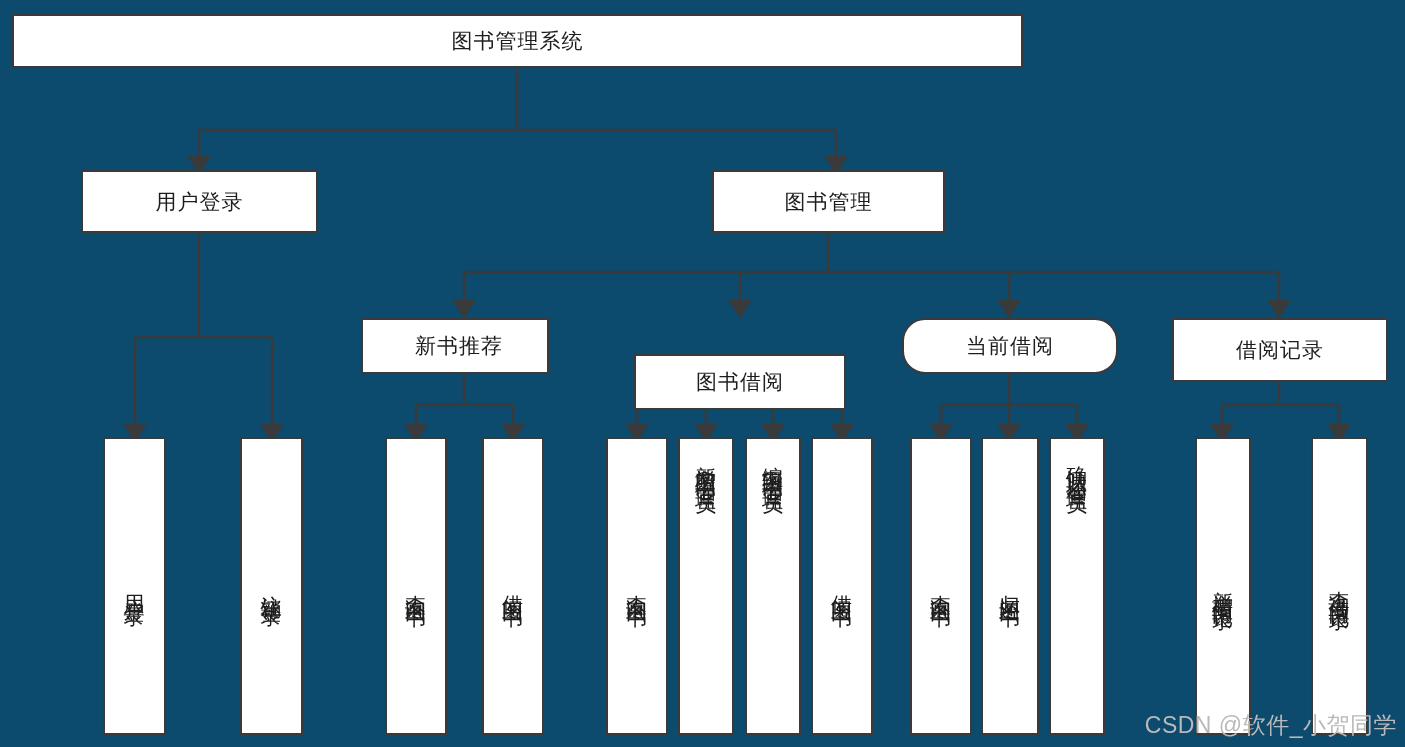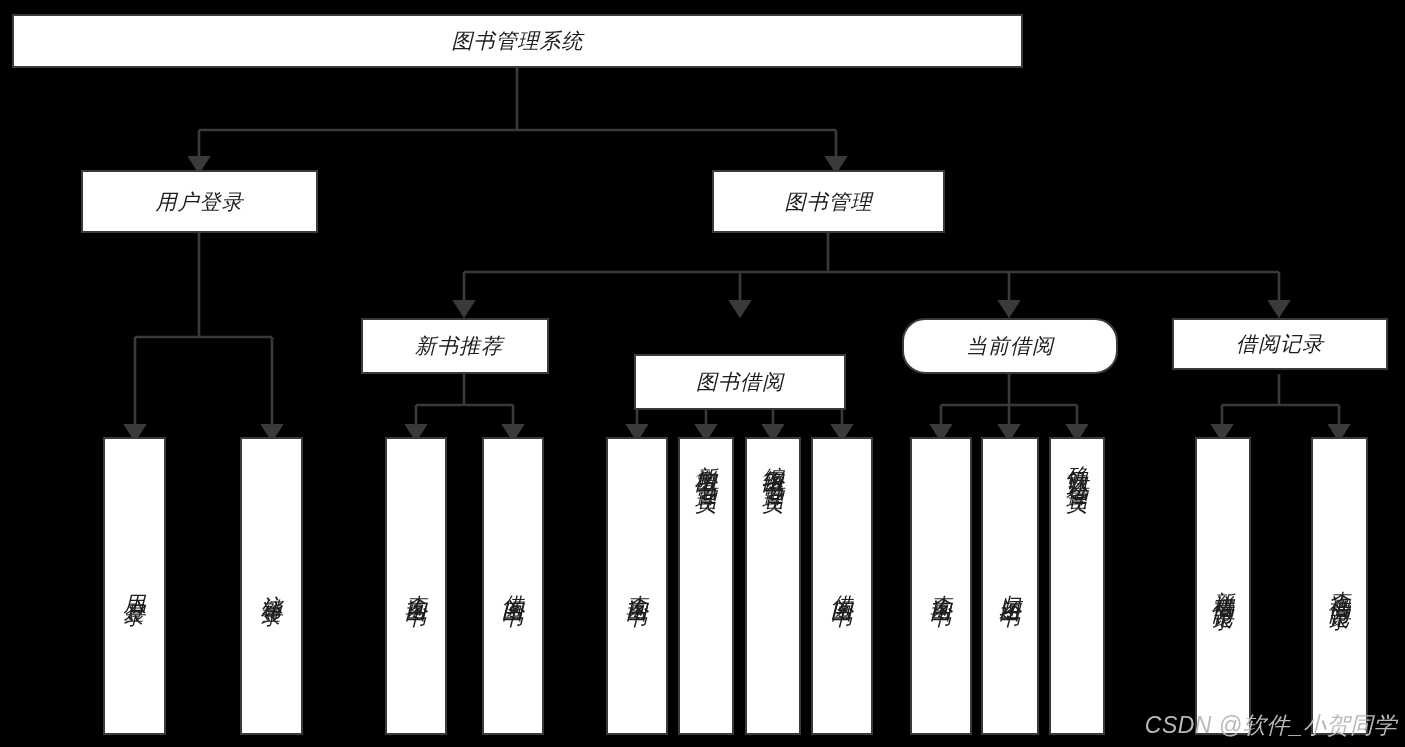--- a/index.html
+++ b/index.html
@@ -8,23 +8,22 @@
     padding: 0;
     background: #ffffff;
   }
   body {
     font-family: "Liberation Sans", "DejaVu Sans", sans-serif;
   }
   #canvas {
     position: relative;
     width: 1405px;
     height: 747px;
-    background: #000000;
+    background: #0c4a6e;
     overflow: hidden;
-    font-style: italic;
   }
   #wires {
     position: absolute;
     left: 0;
     top: 0;
     width: 1405px;
     height: 747px;
   }
   .node {
     position: absolute;
@@ -134,21 +133,21 @@
 
   <div class="node horiz" style="left:361px; top:318px; width:188px; height:56px;padding-left:8px;">
     <span>新书推荐</span>
   </div>
   <div class="node horiz" style="left:634px; top:318px; width:212px; height:56px;margin-top:36px;">
     <span>图书借阅</span>
   </div>
   <div class="node horiz" style="left:902px; top:318px; width:216px; height:56px;border-radius:23px;">
     <span>当前借阅</span>
   </div>
-  <div class="node horiz" style="left:1172px; top:318px; width:216px; height:52px;">
+  <div class="node horiz" style="left:1172px; top:318px; width:216px; height:64px;">
     <span>借阅记录</span>
   </div>
 
   <div class="node vert center" style="left:103px; top:437px; width:63px; height:298px;">
     <span class="vtext">用户登录</span>
   </div>
   <div class="node vert center" style="left:240px; top:437px; width:63px; height:298px;">
     <span class="vtext">注销登录</span>
   </div>
 

